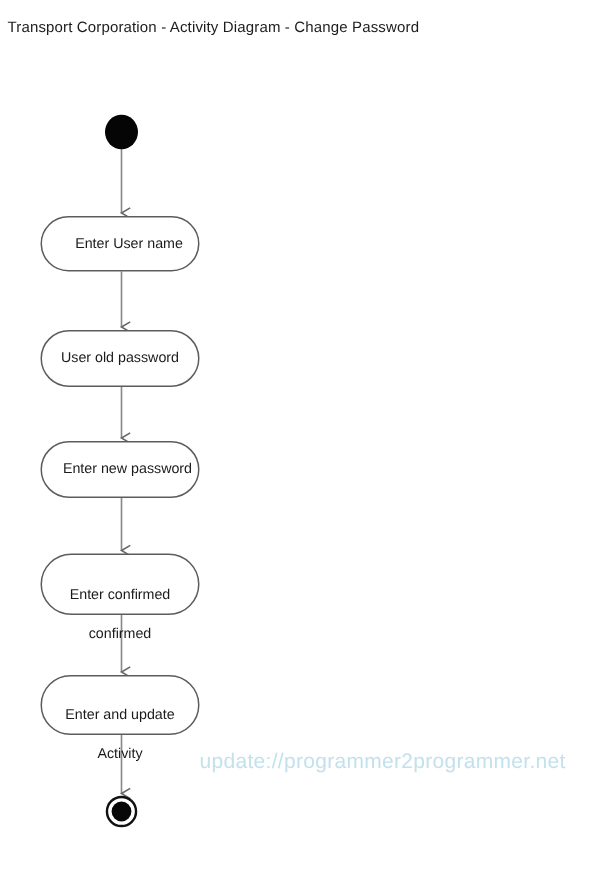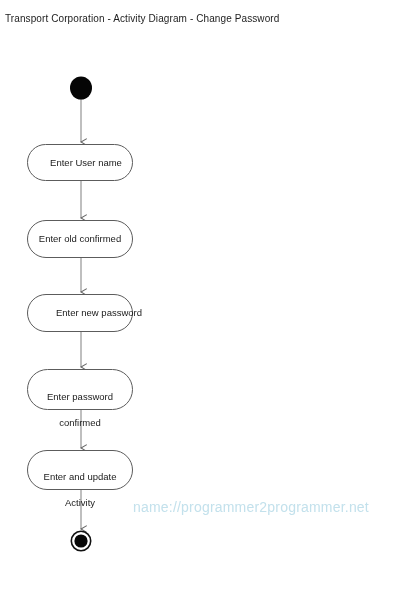--- a/index.html
+++ b/index.html
@@ -88,27 +88,27 @@
   </g>
 
   <g>
     <circle cx="81" cy="541" r="9.7" fill="#ffffff" stroke="#111111" stroke-width="1.6"></circle>
     <circle cx="81" cy="541" r="6.6" fill="#070707"></circle>
   </g>
 </svg>
 
 <div class="node-label" style="left:27px; top:156px; width:118px;">Enter User name</div>
 
-<div class="node-label" style="left:27px; top:232px; width:106px;">Enter old confirmed</div>
+<div class="node-label" style="left:27px; top:232px; width:106px;">User old password</div>
 
-<div class="node-label" style="left:27px; top:306px; width:116px;padding-left:14px;">Enter new password</div>
+<div class="node-label" style="left:27px; top:306px; width:116px;">Enter new password</div>
 
 <div class="node-label" style="left:27px; top:377px; width:106px;">
-  <span>Enter password</span><br>
+  <span>Enter confirmed</span><br>
   <span>confirmed</span>
 </div>
 
 <div class="node-label" style="left:27px; top:457px; width:106px;">
   <span>Enter and update</span><br>
   <span>Activity</span>
 </div>
 
-<div id="watermark">name://programmer2programmer.net</div>
+<div id="watermark">update://programmer2programmer.net</div>
 
 </body></html>

